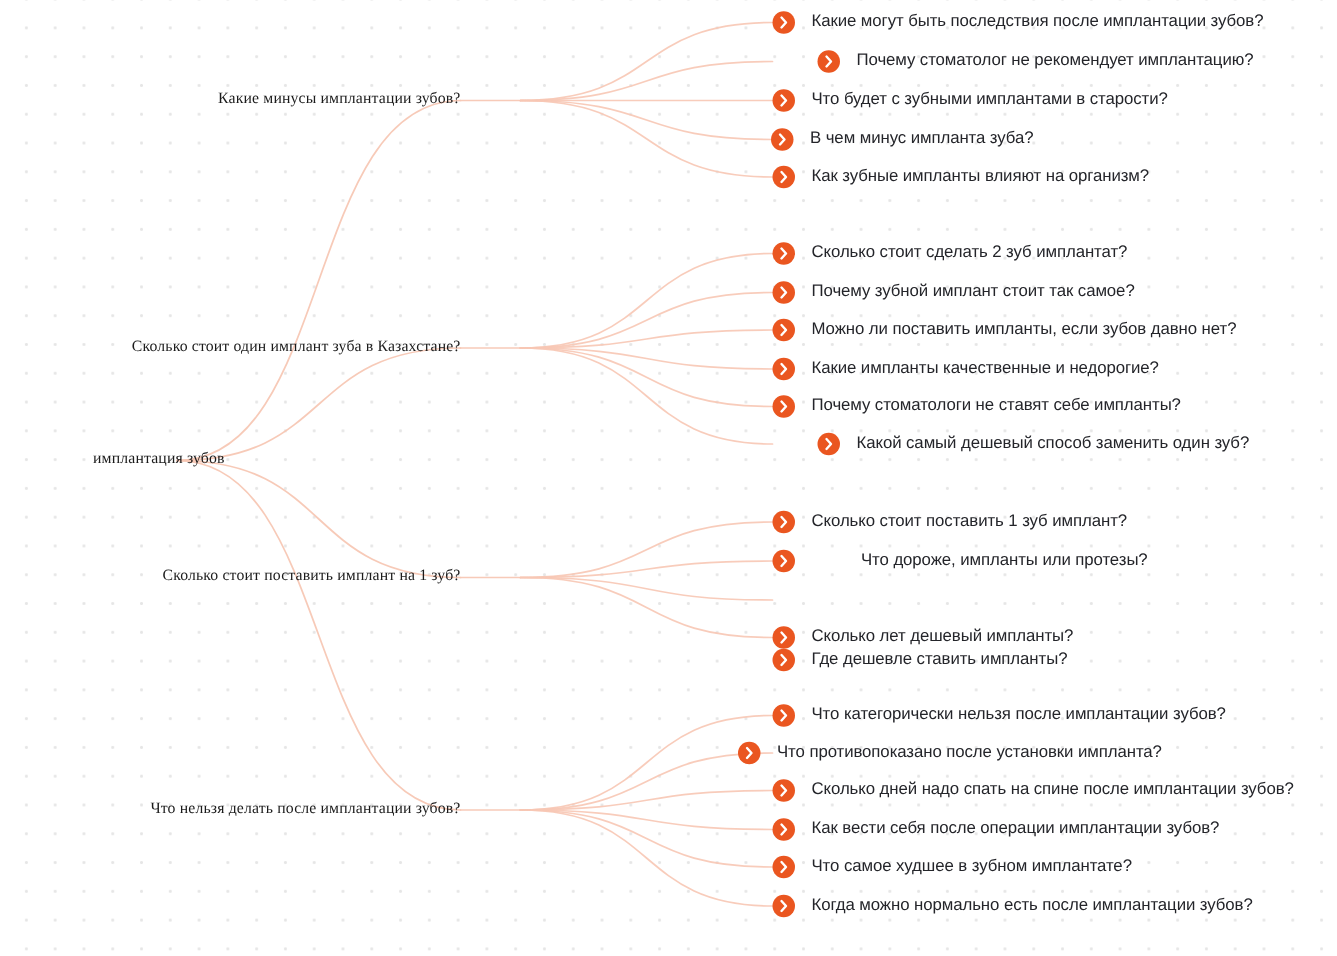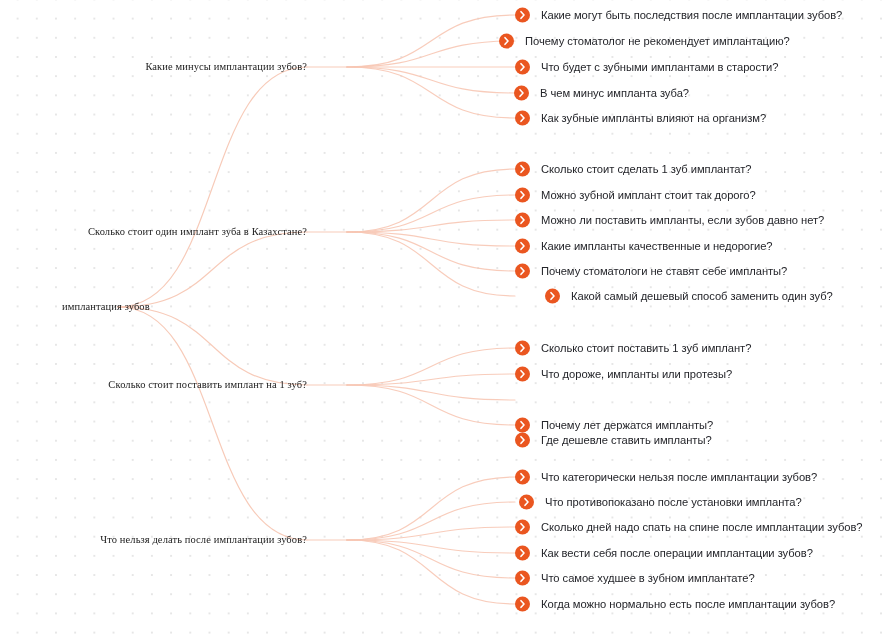--- a/index.html
+++ b/index.html
@@ -116,21 +116,21 @@
       <div class="node label-node" style="left: 62px; top: 307px;">имплантация зубов</div>
       <div class="node label-node right-anchored" style="right: 584px; top: 67px;">Какие минусы имплантации зубов?</div>
       <div class="node leaf" style="left: 515px; top: 15px;">
         <span class="leaf-icon">
           <svg viewBox="0 0 15 15" aria-hidden="true">
             <path d="M6.0 4.2 L9.0 7.5 L6.0 10.8" fill="none" stroke="#ffffff" stroke-width="1.6" stroke-linecap="round" stroke-linejoin="round"></path>
           </svg>
         </span>
         <span class="leaf-text">Какие могут быть последствия после имплантации зубов?</span>
       </div>
-      <div class="node leaf" style="left: 499px; top: 41px;">
+      <div class="node leaf" style="left: 545px; top: 41px;">
         <span class="leaf-icon">
           <svg viewBox="0 0 15 15" aria-hidden="true">
             <path d="M6.0 4.2 L9.0 7.5 L6.0 10.8" fill="none" stroke="#ffffff" stroke-width="1.6" stroke-linecap="round" stroke-linejoin="round"></path>
           </svg>
         </span>
         <span class="leaf-text">Почему стоматолог не рекомендует имплантацию?</span>
       </div>
       <div class="node leaf" style="left: 515px; top: 67px;">
         <span class="leaf-icon">
           <svg viewBox="0 0 15 15" aria-hidden="true">
@@ -155,29 +155,29 @@
         </span>
         <span class="leaf-text">Как зубные импланты влияют на организм?</span>
       </div>
       <div class="node label-node right-anchored" style="right: 584px; top: 232px;">Сколько стоит один имплант зуба в Казахстане?</div>
       <div class="node leaf" style="left: 515px; top: 169px;">
         <span class="leaf-icon">
           <svg viewBox="0 0 15 15" aria-hidden="true">
             <path d="M6.0 4.2 L9.0 7.5 L6.0 10.8" fill="none" stroke="#ffffff" stroke-width="1.6" stroke-linecap="round" stroke-linejoin="round"></path>
           </svg>
         </span>
-        <span class="leaf-text">Сколько стоит сделать 1 зуб имплантат?</span>
+        <span class="leaf-text">Сколько стоит сделать 2 зуб имплантат?</span>
       </div>
       <div class="node leaf" style="left: 515px; top: 195px;">
         <span class="leaf-icon">
           <svg viewBox="0 0 15 15" aria-hidden="true">
             <path d="M6.0 4.2 L9.0 7.5 L6.0 10.8" fill="none" stroke="#ffffff" stroke-width="1.6" stroke-linecap="round" stroke-linejoin="round"></path>
           </svg>
         </span>
-        <span class="leaf-text">Можно зубной имплант стоит так дорого?</span>
+        <span class="leaf-text">Почему зубной имплант стоит так самое?</span>
       </div>
       <div class="node leaf" style="left: 515px; top: 220px;">
         <span class="leaf-icon">
           <svg viewBox="0 0 15 15" aria-hidden="true">
             <path d="M6.0 4.2 L9.0 7.5 L6.0 10.8" fill="none" stroke="#ffffff" stroke-width="1.6" stroke-linecap="round" stroke-linejoin="round"></path>
           </svg>
         </span>
         <span class="leaf-text">Можно ли поставить импланты, если зубов давно нет?</span>
       </div>
       <div class="node leaf" style="left: 515px; top: 246px;">
@@ -206,21 +206,21 @@
       </div>
       <div class="node label-node right-anchored" style="right: 584px; top: 385px;">Сколько стоит поставить имплант на 1 зуб?</div>
       <div class="node leaf" style="left: 515px; top: 348px;">
         <span class="leaf-icon">
           <svg viewBox="0 0 15 15" aria-hidden="true">
             <path d="M6.0 4.2 L9.0 7.5 L6.0 10.8" fill="none" stroke="#ffffff" stroke-width="1.6" stroke-linecap="round" stroke-linejoin="round"></path>
           </svg>
         </span>
         <span class="leaf-text">Сколько стоит поставить 1 зуб имплант?</span>
       </div>
-      <div class="node leaf" style="left: 515px; top: 374px;">
+      <div class="node leaf" style="left: 515px; top: 374px; gap: 33px;">
         <span class="leaf-icon">
           <svg viewBox="0 0 15 15" aria-hidden="true">
             <path d="M6.0 4.2 L9.0 7.5 L6.0 10.8" fill="none" stroke="#ffffff" stroke-width="1.6" stroke-linecap="round" stroke-linejoin="round"></path>
           </svg>
         </span>
         <span class="leaf-text">Что дороже, импланты или протезы?</span>
       </div>
       <div class="node leaf" style="left: 515px; top: 400px; margin-top: 40px;">
         <span class="leaf-icon">
           <svg viewBox="0 0 15 15" aria-hidden="true">
@@ -228,32 +228,32 @@
           </svg>
         </span>
         <span class="leaf-text">Где дешевле ставить импланты?</span>
       </div>
       <div class="node leaf" style="left: 515px; top: 425px;">
         <span class="leaf-icon">
           <svg viewBox="0 0 15 15" aria-hidden="true">
             <path d="M6.0 4.2 L9.0 7.5 L6.0 10.8" fill="none" stroke="#ffffff" stroke-width="1.6" stroke-linecap="round" stroke-linejoin="round"></path>
           </svg>
         </span>
-        <span class="leaf-text">Почему лет держатся импланты?</span>
+        <span class="leaf-text">Сколько лет дешевый импланты?</span>
       </div>
       <div class="node label-node right-anchored" style="right: 584px; top: 540px;">Что нельзя делать после имплантации зубов?</div>
       <div class="node leaf" style="left: 515px; top: 477px;">
         <span class="leaf-icon">
           <svg viewBox="0 0 15 15" aria-hidden="true">
             <path d="M6.0 4.2 L9.0 7.5 L6.0 10.8" fill="none" stroke="#ffffff" stroke-width="1.6" stroke-linecap="round" stroke-linejoin="round"></path>
           </svg>
         </span>
         <span class="leaf-text">Что категорически нельзя после имплантации зубов?</span>
       </div>
-      <div class="node leaf" style="left: 519px; top: 502px;">
+      <div class="node leaf" style="left: 492px; top: 502px;">
         <span class="leaf-icon">
           <svg viewBox="0 0 15 15" aria-hidden="true">
             <path d="M6.0 4.2 L9.0 7.5 L6.0 10.8" fill="none" stroke="#ffffff" stroke-width="1.6" stroke-linecap="round" stroke-linejoin="round"></path>
           </svg>
         </span>
         <span class="leaf-text">Что противопоказано после установки импланта?</span>
       </div>
       <div class="node leaf" style="left: 515px; top: 527px;">
         <span class="leaf-icon">
           <svg viewBox="0 0 15 15" aria-hidden="true">

